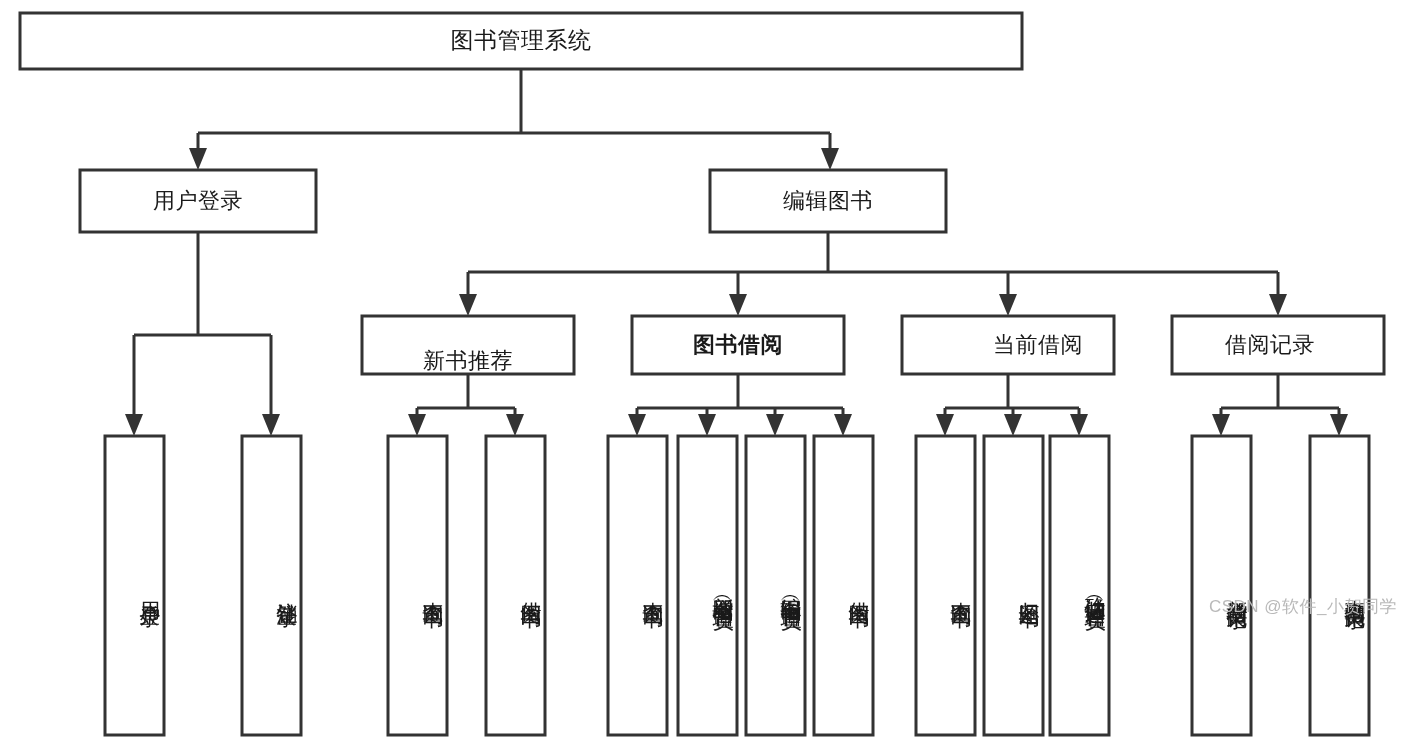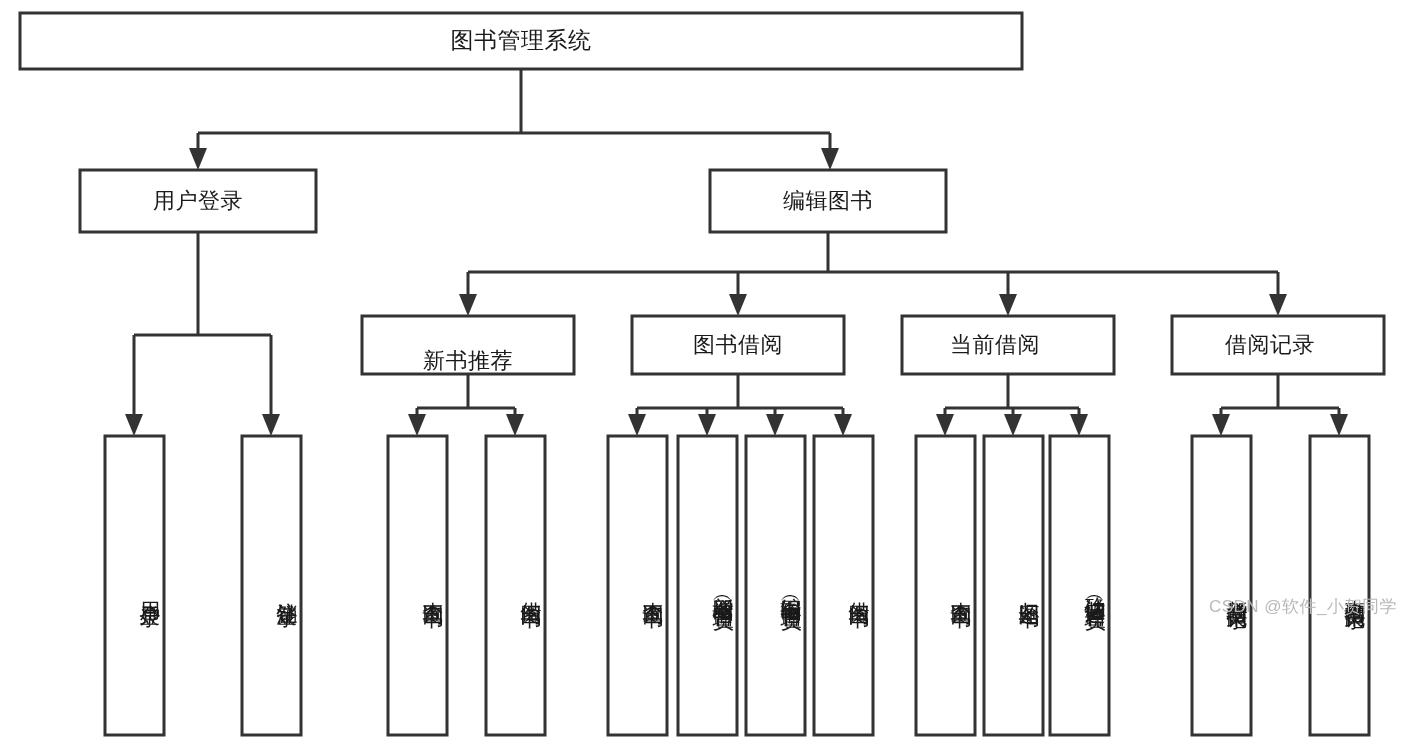--- a/index.html
+++ b/index.html
@@ -143,22 +143,22 @@
         <rect class="node-rect" x="1192" y="436" width="59" height="299"></rect>
         <rect class="node-rect" x="1310" y="436" width="59" height="299"></rect>
       </g>
   </svg>
 
   <div id="node-labels">
       <div class="node-label horizontal root" style="left: 20px; top: 13px; width: 1002px; height: 56px;">图书管理系统</div>
       <div class="node-label horizontal " style="left: 80px; top: 170px; width: 236px; height: 62px;">用户登录</div>
       <div class="node-label horizontal " style="left: 710px; top: 170px; width: 236px; height: 62px;">编辑图书</div>
       <div class="node-label horizontal " style="left: 362px; top: 332px; width: 212px; height: 58px;">新书推荐</div>
-      <div class="node-label horizontal " style="left: 632px; top: 316px; width: 212px; height: 58px;">图书借阅</div>
-      <div class="node-label horizontal " style="left: 889px; top: 316px; width: 212px; height: 58px;">当前借阅</div>
+      <div class="node-label horizontal " style="left: 632px; top: 316px; width: 212px; height: 58px; font-weight: bold;">图书借阅</div>
+      <div class="node-label horizontal " style="left: 932px; top: 316px; width: 212px; height: 58px;">当前借阅</div>
       <div class="node-label horizontal " style="left: 1164px; top: 316px; width: 212px; height: 58px;">借阅记录</div>
       <div class="node-label vertical " style="left: 105px; top: 436px; width: 59px; height: 299px;">用户登录</div>
       <div class="node-label vertical " style="left: 242px; top: 436px; width: 59px; height: 299px;">注销登录</div>
       <div class="node-label vertical " style="left: 388px; top: 436px; width: 59px; height: 299px;">查询图书</div>
       <div class="node-label vertical " style="left: 486px; top: 436px; width: 59px; height: 299px;">借阅图书</div>
       <div class="node-label vertical " style="left: 608px; top: 436px; width: 59px; height: 299px;">查询图书</div>
       <div class="node-label vertical " style="left: 678px; top: 436px; width: 59px; height: 299px;">新增图书（管理员）</div>
       <div class="node-label vertical " style="left: 746px; top: 436px; width: 59px; height: 299px;">编辑图书（管理员）</div>
       <div class="node-label vertical " style="left: 814px; top: 436px; width: 59px; height: 299px;">借阅图书</div>
       <div class="node-label vertical " style="left: 916px; top: 436px; width: 59px; height: 299px;">查询图书</div>

